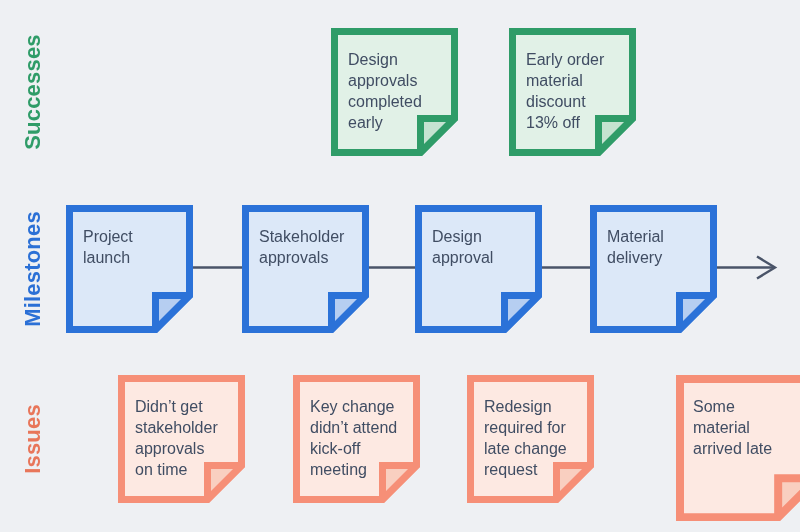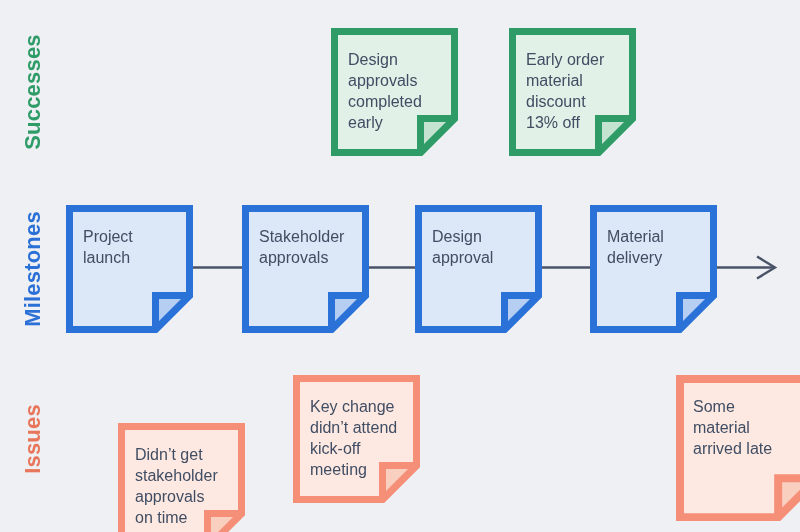--- a/index.html
+++ b/index.html
@@ -160,21 +160,21 @@
       <polygon class="note-flap" points="89.5,90.5 123.5,90.5 89.5,124.5"></polygon>
     </svg>
     <div class="note-text">Material
 delivery</div>
   </div>
 
   <div class="row-label-wrap row-issues">
     <span class="row-label label-orange">Issues</span>
   </div>
 
-  <div class="note orange row-issues" style="left:118px;margin-top:48px;">
+  <div class="note orange row-issues" style="left:118px;">
     <svg viewBox="0 0 127 128">
       <polygon class="note-body" points="3.5,3.5 123.5,3.5 123.5,90.5 89.5,124.5 3.5,124.5"></polygon>
       <polygon class="note-flap" points="89.5,90.5 123.5,90.5 89.5,124.5"></polygon>
     </svg>
     <div class="note-text">Didn’t get
 stakeholder
 approvals
 on time</div>
   </div>
 
@@ -182,20 +182,30 @@
     <svg viewBox="0 0 127 128">
       <polygon class="note-body" points="3.5,3.5 123.5,3.5 123.5,90.5 89.5,124.5 3.5,124.5"></polygon>
       <polygon class="note-flap" points="89.5,90.5 123.5,90.5 89.5,124.5"></polygon>
     </svg>
     <div class="note-text">Key change
 didn’t attend
 kick-off
 meeting</div>
   </div>
 
+  <div class="note orange row-issues" style="left:467px;">
+    <svg viewBox="0 0 127 128">
+      <polygon class="note-body" points="3.5,3.5 123.5,3.5 123.5,90.5 89.5,124.5 3.5,124.5"></polygon>
+      <polygon class="note-flap" points="89.5,90.5 123.5,90.5 89.5,124.5"></polygon>
+    </svg>
+    <div class="note-text">Redesign
+required for
+late change
+request</div>
+  </div>
 
   <div class="note orange row-issues" style="left:676px;padding-left:18px;">
     <svg viewBox="0 0 127 128">
       <polygon class="note-body" points="3.5,3.5 123.5,3.5 123.5,90.5 89.5,124.5 3.5,124.5"></polygon>
       <polygon class="note-flap" points="89.5,90.5 123.5,90.5 89.5,124.5"></polygon>
     </svg>
     <div class="note-text">Some
 material
 arrived late</div>
   </div>

